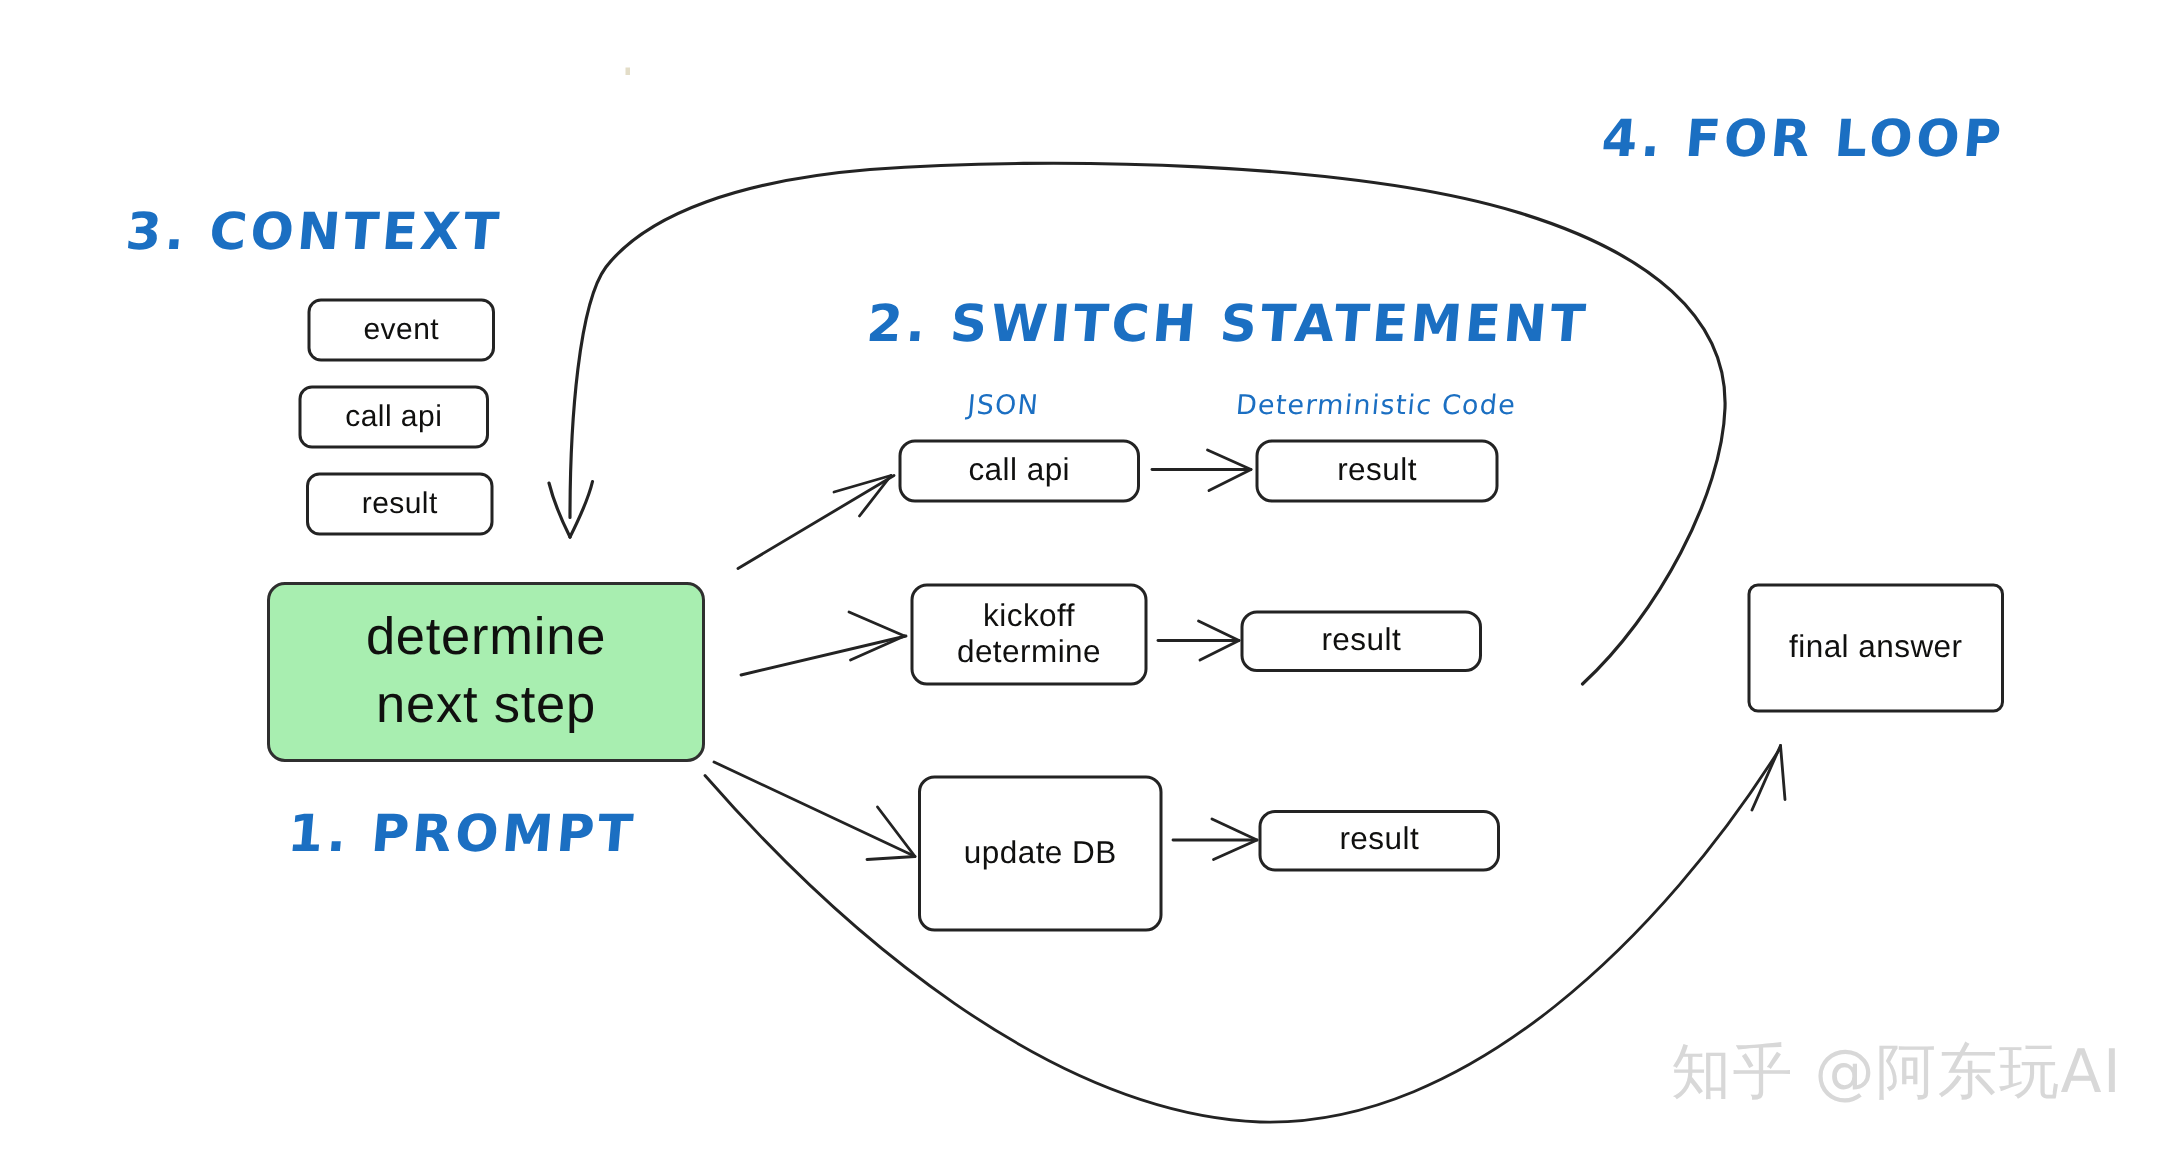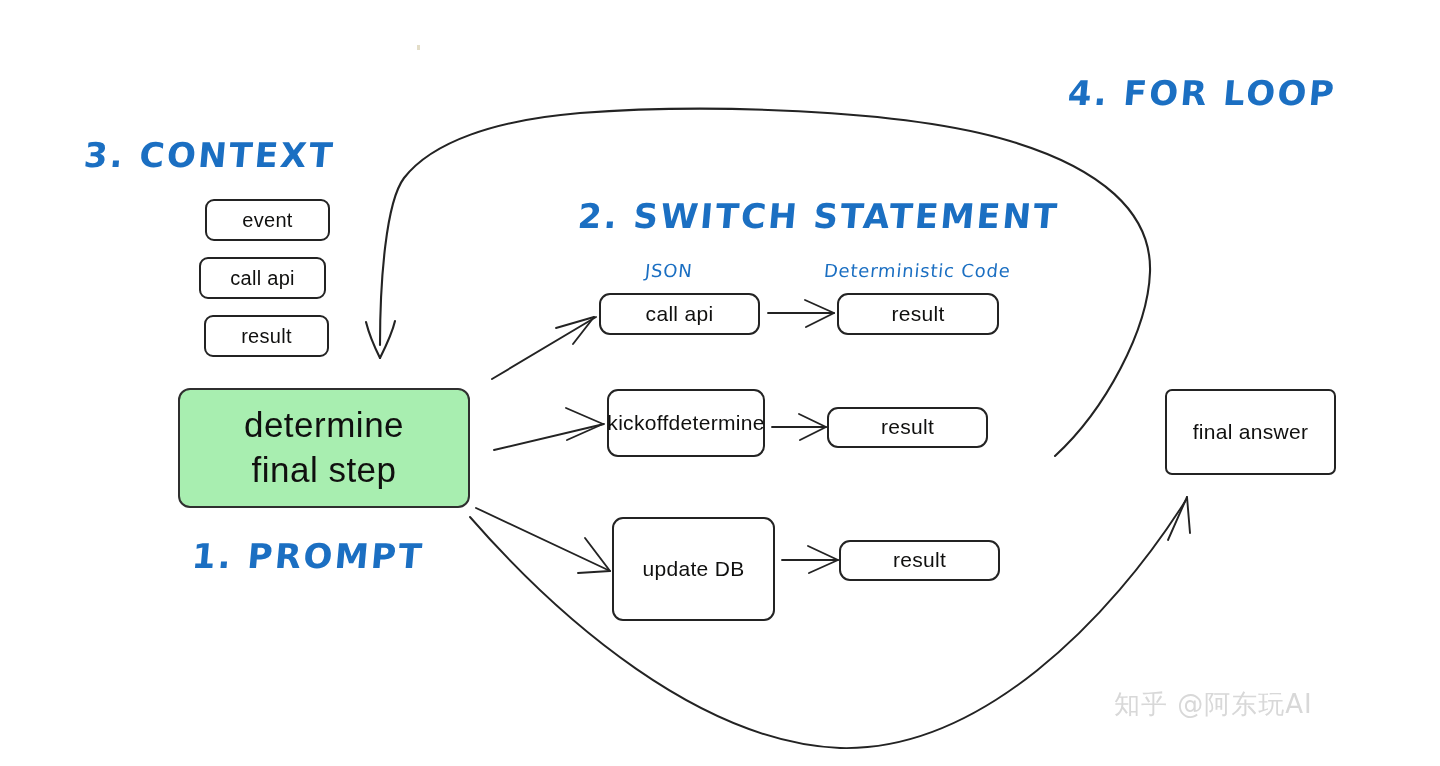--- a/index.html
+++ b/index.html
@@ -79,21 +79,21 @@
     font-size: 34px;
   }
   .label-small {
     font-size: 18px;
     letter-spacing: 0.8px;
     font-weight: normal;
   }
   .watermark {
     position: absolute;
     color: #d8d8d8;
-    font-size: 26px;
+    font-size: 40px;
     letter-spacing: 1px;
     white-space: nowrap;
     z-index: 2;
     font-family: "DejaVu Sans", sans-serif;
   }
   .speck {
     position: absolute;
     width: 3px;
     height: 5px;
     background: #e3ddc8;
@@ -183,32 +183,32 @@
   <div class="node node-ctx" style="left:199px; top:257px; width:127px; height:42px;">
     <span>call api</span>
   </div>
 
   <div class="node node-ctx" style="left:204px; top:315px; width:125px; height:42px;">
     <span>result</span>
   </div>
 
   <div class="node node-prompt" style="left:178px; top:388px; width:292px; height:120px; flex-direction:column;">
     <span>determine</span>
-    <span>final step</span>
+    <span>next step</span>
   </div>
 
   <div class="node node-action" style="left:599px; top:293px; width:161px; height:42px;">
     <span>call api</span>
   </div>
 
   <div class="node node-result" style="left:837px; top:293px; width:162px; height:42px;">
     <span>result</span>
   </div>
 
-  <div class="node node-action" style="left:607px; top:389px; width:158px; height:68px; ">
+  <div class="node node-action" style="left:607px; top:389px; width:158px; height:68px; flex-direction:column;">
     <span>kickoff</span>
     <span>determine</span>
   </div>
 
   <div class="node node-result" style="left:827px; top:407px; width:161px; height:41px;">
     <span>result</span>
   </div>
 
   <div class="node node-action" style="left:612px; top:517px; width:163px; height:104px;">
     <span>update DB</span>

